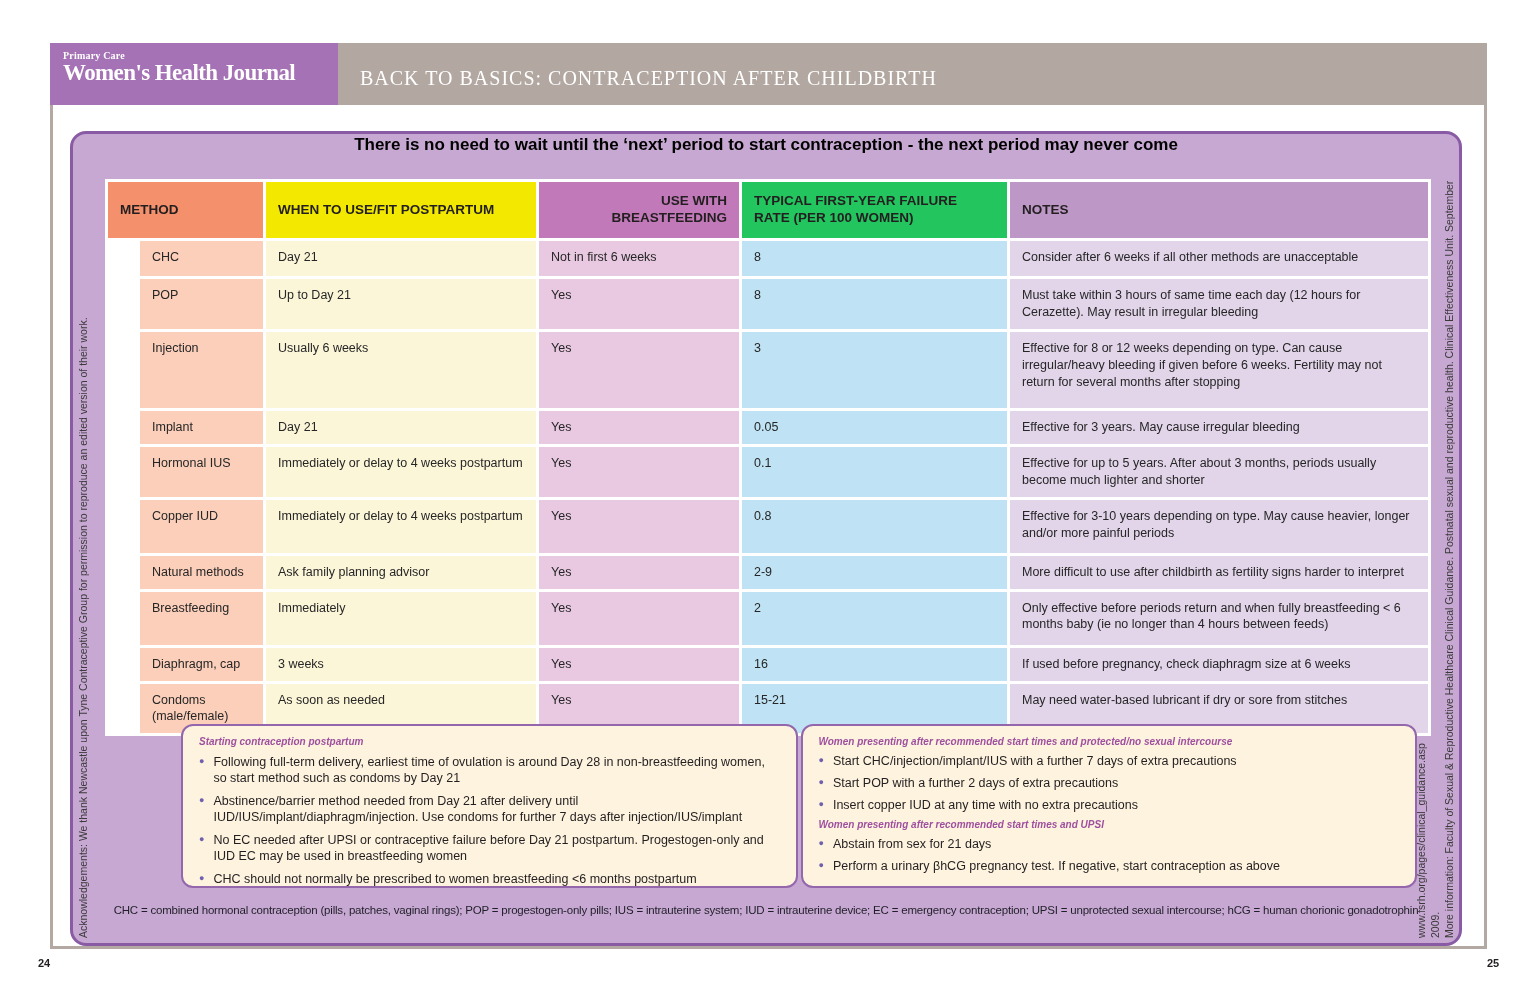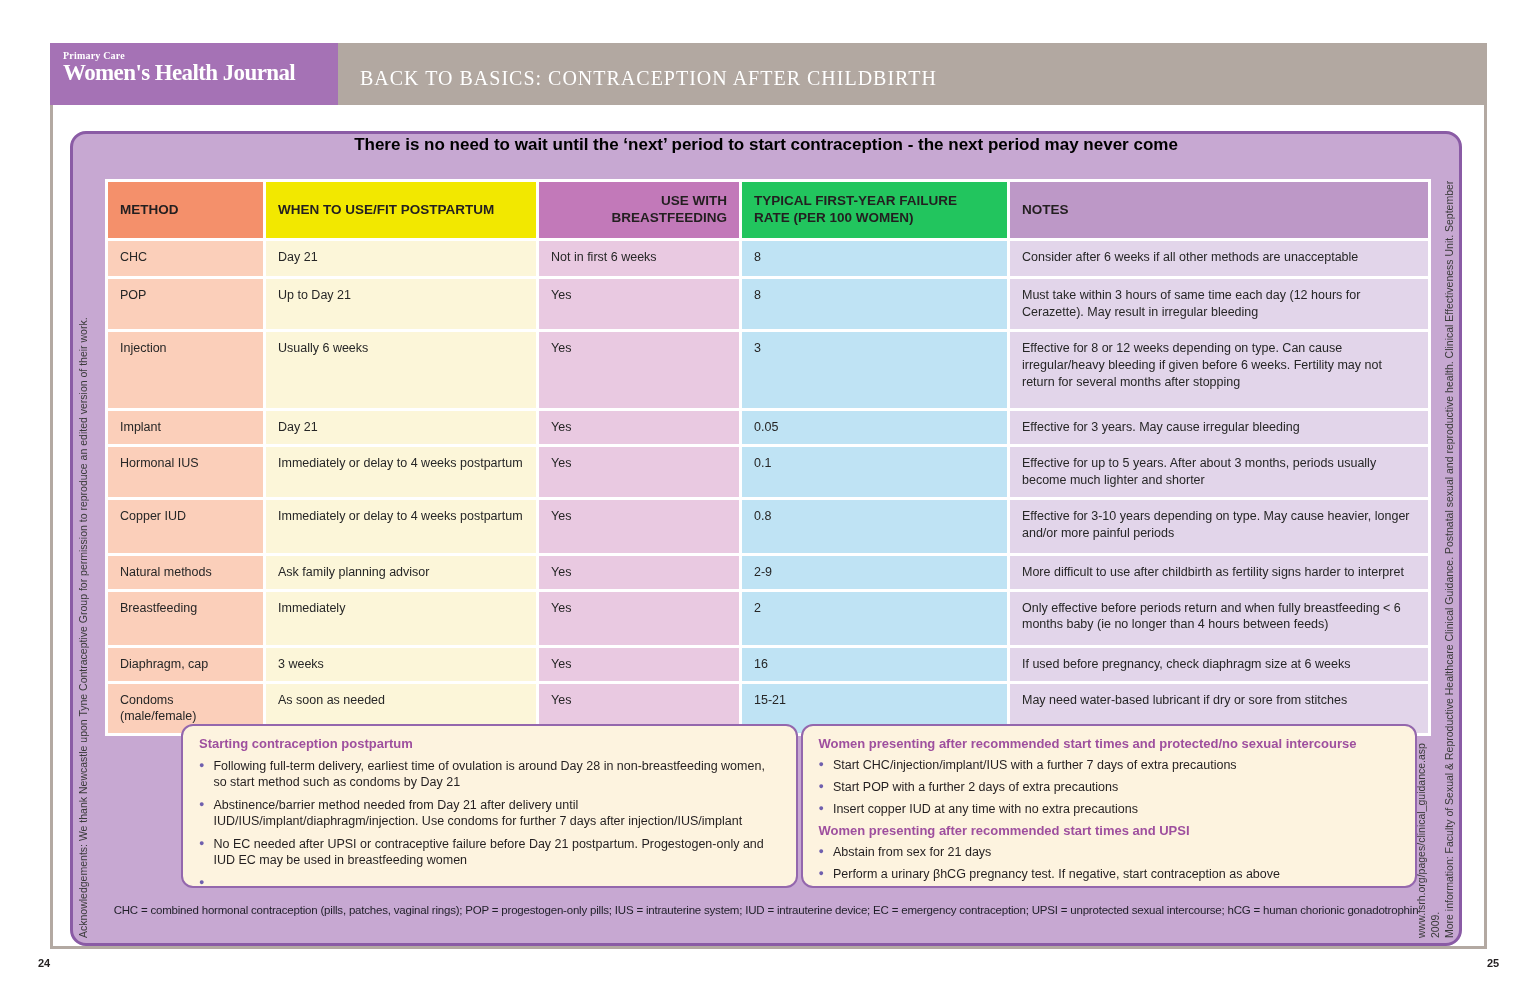--- a/index.html
+++ b/index.html
@@ -35,32 +35,32 @@
          gap:3px; }
   .contents { display:contents; }
   .th { font-weight:700; font-size:13.5px; padding:6px 12px; display:flex;
         align-items:center; line-height:1.25; color:#231f20; }
   #thead > div:nth-of-type(1){ background:#f4906b; }
   #thead > div:nth-of-type(2){ background:#f2e800; }
   #thead > div:nth-of-type(3){ background:#c279b9;text-align:right; }
   #thead > div:nth-of-type(4){ background:#22c55e; }
   #thead > div:nth-of-type(5){ background:#bd98c7; }
   .td { font-size:12.5px; padding:8px 12px; line-height:1.35; color:#262626; }
-  #tbody > div:nth-of-type(5n+1){ background:#fbcfba; }
+  #tbody > div:nth-of-type(5n+1){ background:#fbcfba;margin-left:32px; }
   #tbody > div:nth-of-type(5n+2){ background:#fcf6d9; }
   #tbody > div:nth-of-type(5n+3){ background:#e9c9e1; }
   #tbody > div:nth-of-type(5n+4){ background:#bfe3f4; }
   #tbody > div:nth-of-type(5n)  { background:#e2d5ea; }
 
   
   .panels { position:absolute; left:108px; top:590px; width:1236px; height:164px;
             display:flex; gap:3px; }
   .panel { flex:1; background:#fdf3df; border:2px solid #9467ad; border-radius:12px;
            padding:8px 16px 6px 16px; }
-  .phead { color:#9e4f9e; font-weight:700; font-size:13px; margin:2px 0 4px 0; }
+  .phead { color:#9e4f9e; font-weight:700; font-size:10px; margin:2px 0 4px 0;font-style:italic; }
   ul.blist { list-style:none; }
   ul.blist li { display:flex; gap:9px; font-size:12.5px; line-height:1.28; margin:6px 0; }
   .panel-left ul.blist li { margin:7px 0; }
   .bullet { color:#6f5fae; font-size:9px; line-height:1.6; flex:0 0 auto; }
 
   .abbrev { position:absolute; left:40px; right:40px; top:770px; text-align:center;
             font-size:11.5px; letter-spacing:-.2px; color:#1f1f28; }
 
   
   .vert { writing-mode:vertical-lr; transform:rotate(180deg);
@@ -167,20 +167,21 @@
           <li>
             <span class="bullet">●</span>
             <span>Abstinence/barrier method needed from Day 21 after delivery until IUD/IUS/implant/diaphragm/injection. Use condoms for further 7 days after injection/IUS/implant</span>
           </li>
           <li>
             <span class="bullet">●</span>
             <span>No EC needed after UPSI or contraceptive failure before Day 21 postpartum. Progestogen-only and IUD EC may be used in breastfeeding women</span>
           </li>
           <li>
             <span class="bullet">●</span>
+            <span>CHC should not normally be prescribed to women breastfeeding &lt;6 months postpartum</span>
           </li>
         </ul>
     </div>
     <div class="panel">
       <div class="phead">Women presenting after recommended start times and protected/no sexual intercourse</div>
       <ul class="blist">
 
       <li>
             <span class="bullet">●</span>
             <span>Start CHC/injection/implant/IUS with a further 7 days of extra precautions</span>

